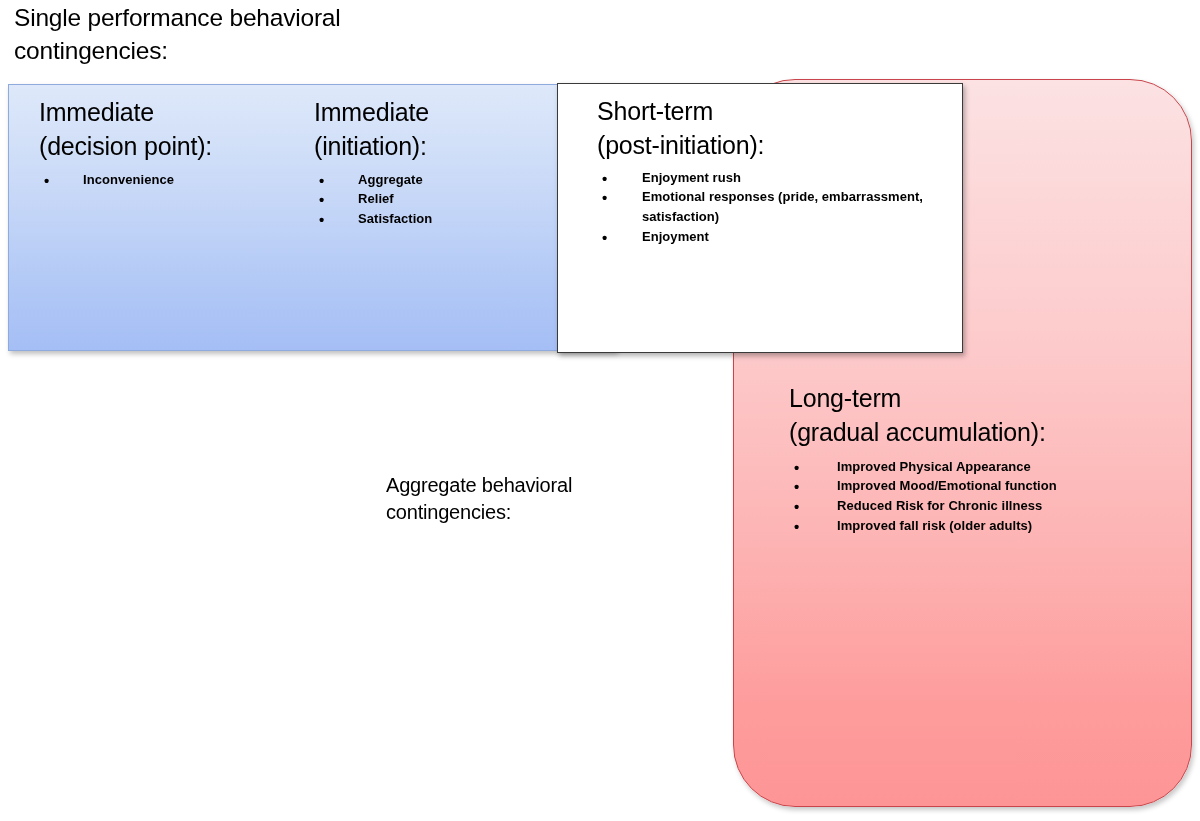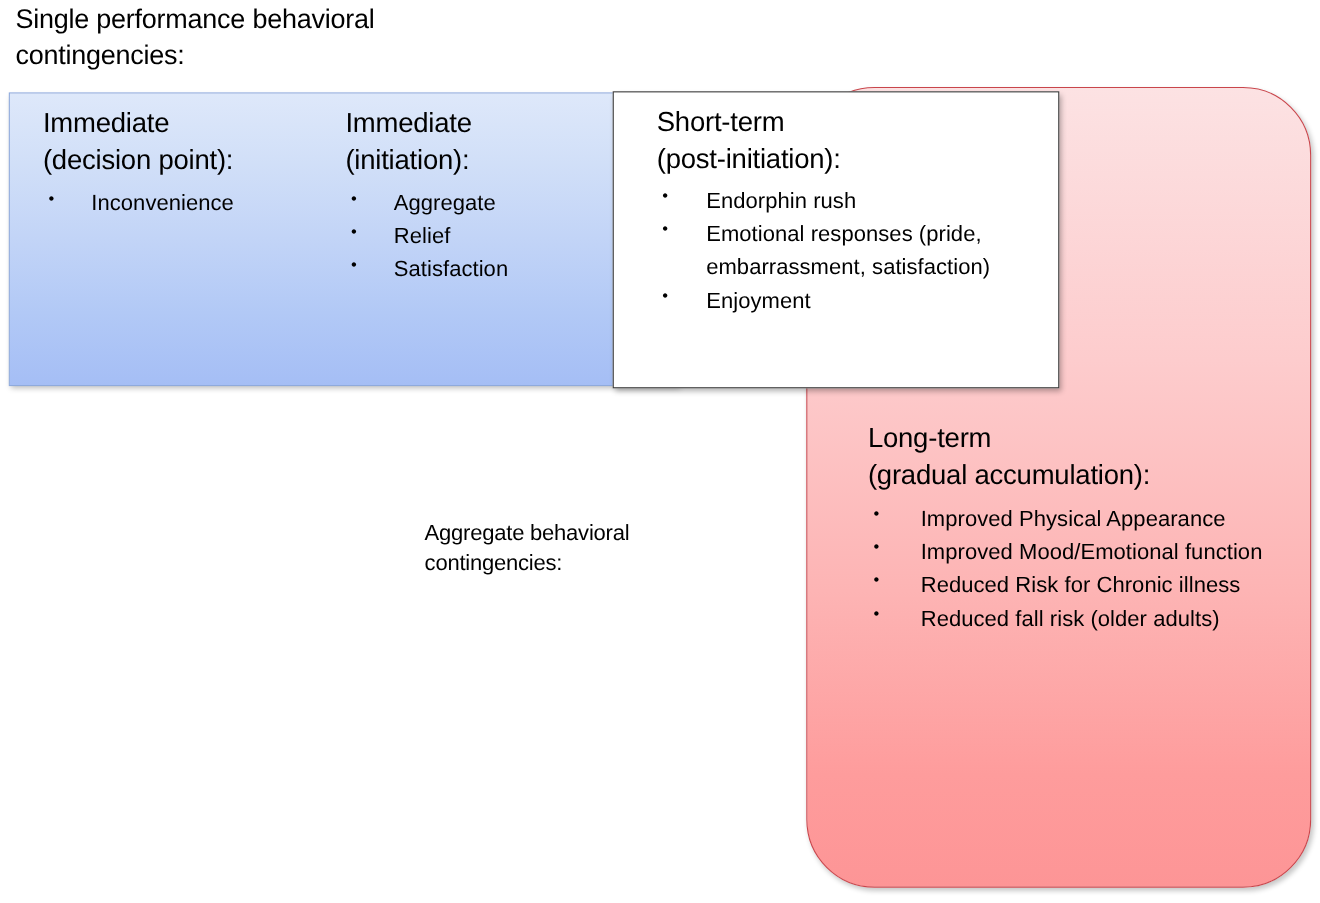--- a/index.html
+++ b/index.html
@@ -79,23 +79,23 @@
   }
 
   ul.bullets {
     list-style: none;
     margin: 5px 0 0 0;
     padding: 0;
   }
   ul.bullets > li {
     position: relative;
     padding-left: 44px;
-    font-size: 20px;
+    font-size: 13px;
     line-height: 1.52;
-    font-weight: 400;
+    font-weight: 700;
     letter-spacing: 0.05px;
   }
   ul.bullets > li::before {
     content: "\2022";
     position: absolute;
     left: 5px;
     top: -1px;
     font-size: 15px;
     line-height: 1.6;
   }
@@ -158,21 +158,21 @@
 contingencies:</div>
 
 <div class="box-long">
   <div class="long-inner">
     <div class="heading">Long-term
 (gradual accumulation):</div>
     <ul class="bullets">
       <li>Improved  Physical Appearance</li>
       <li>Improved   Mood/Emotional function</li>
       <li>Reduced Risk for Chronic illness</li>
-      <li>Reduced fall risk (older adults)</li>
+      <li>Improved fall risk (older adults)</li>
     </ul>
   </div>
 </div>
 
 <div class="box-immediate">
   <div class="col-decision">
     <div class="heading">Immediate
 (decision point):</div>
     <ul class="bullets">
       <li>Inconvenience</li>
@@ -187,21 +187,21 @@
       <li>Satisfaction</li>
     </ul>
   </div>
 </div>
 
 <div class="box-short">
   <div class="short-inner">
     <div class="heading">Short-term
 (post-initiation):</div>
     <ul class="bullets">
-      <li>Endorphin rush</li>
+      <li>Enjoyment rush</li>
       <li>Emotional responses (pride, embarrassment, satisfaction)</li>
       <li>Enjoyment</li>
     </ul>
   </div>
 </div>
 
 <div class="caption-aggregate">Aggregate behavioral
 contingencies:</div>
 
 </body></html>

